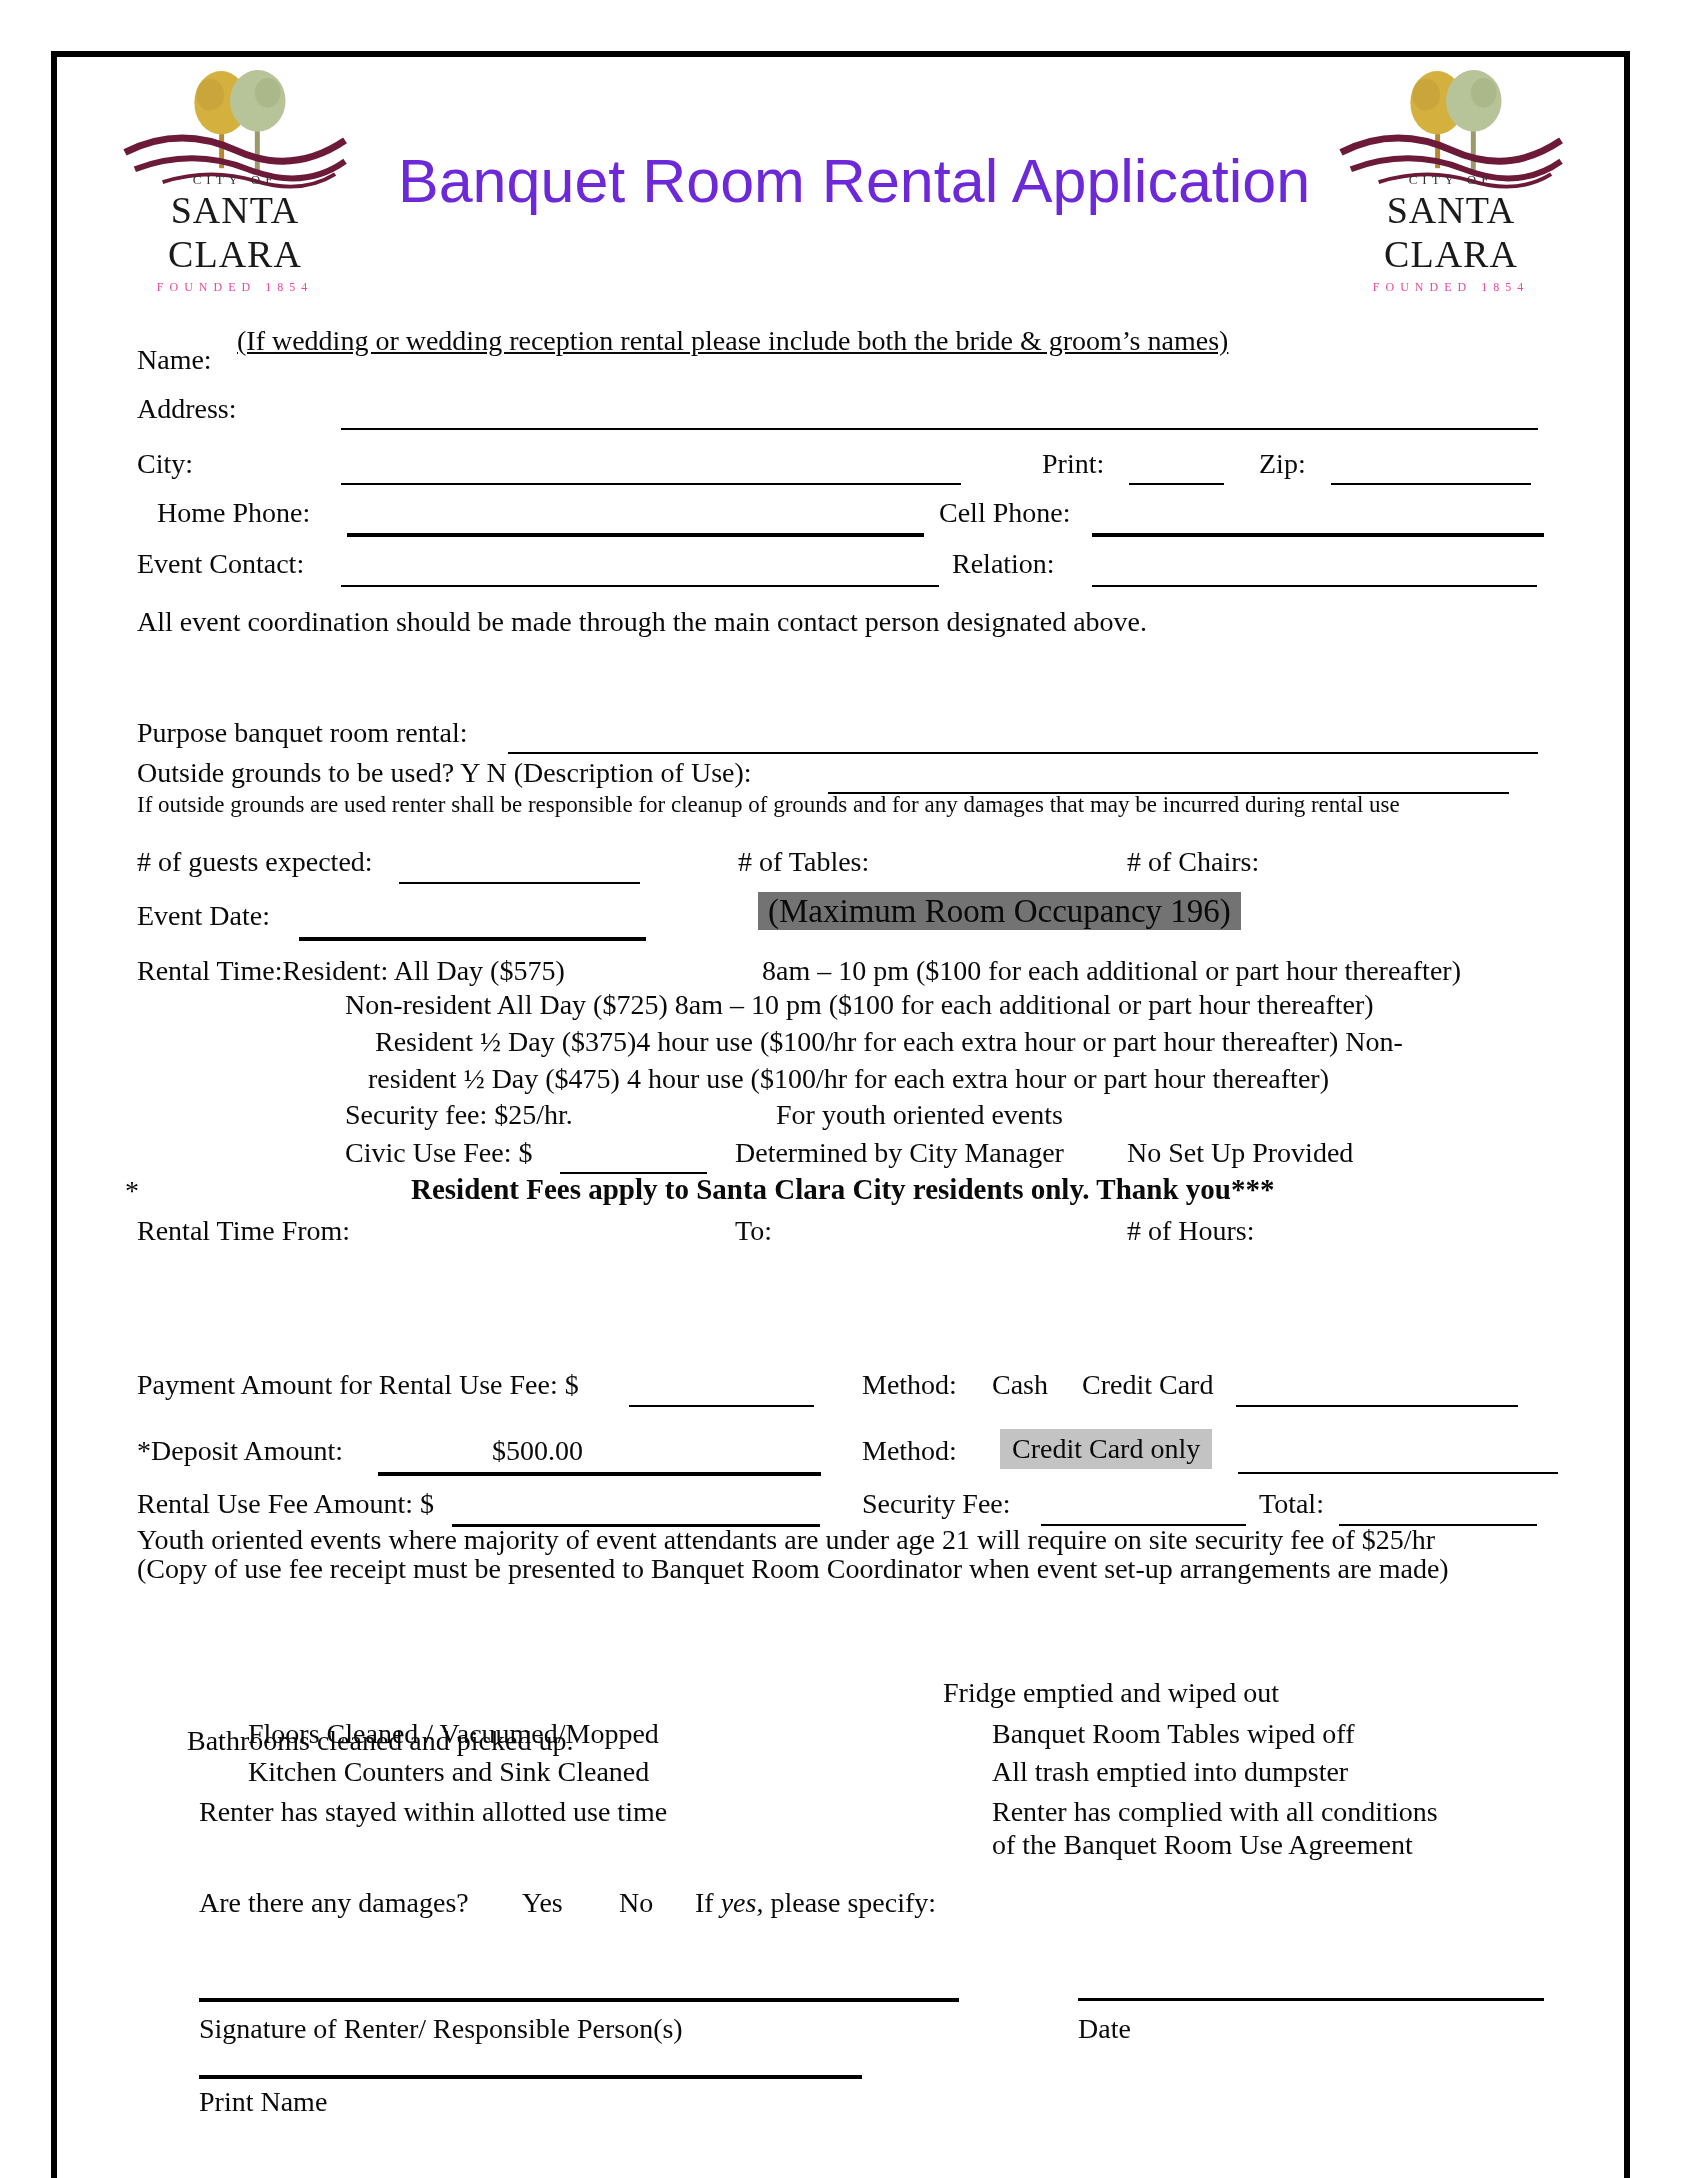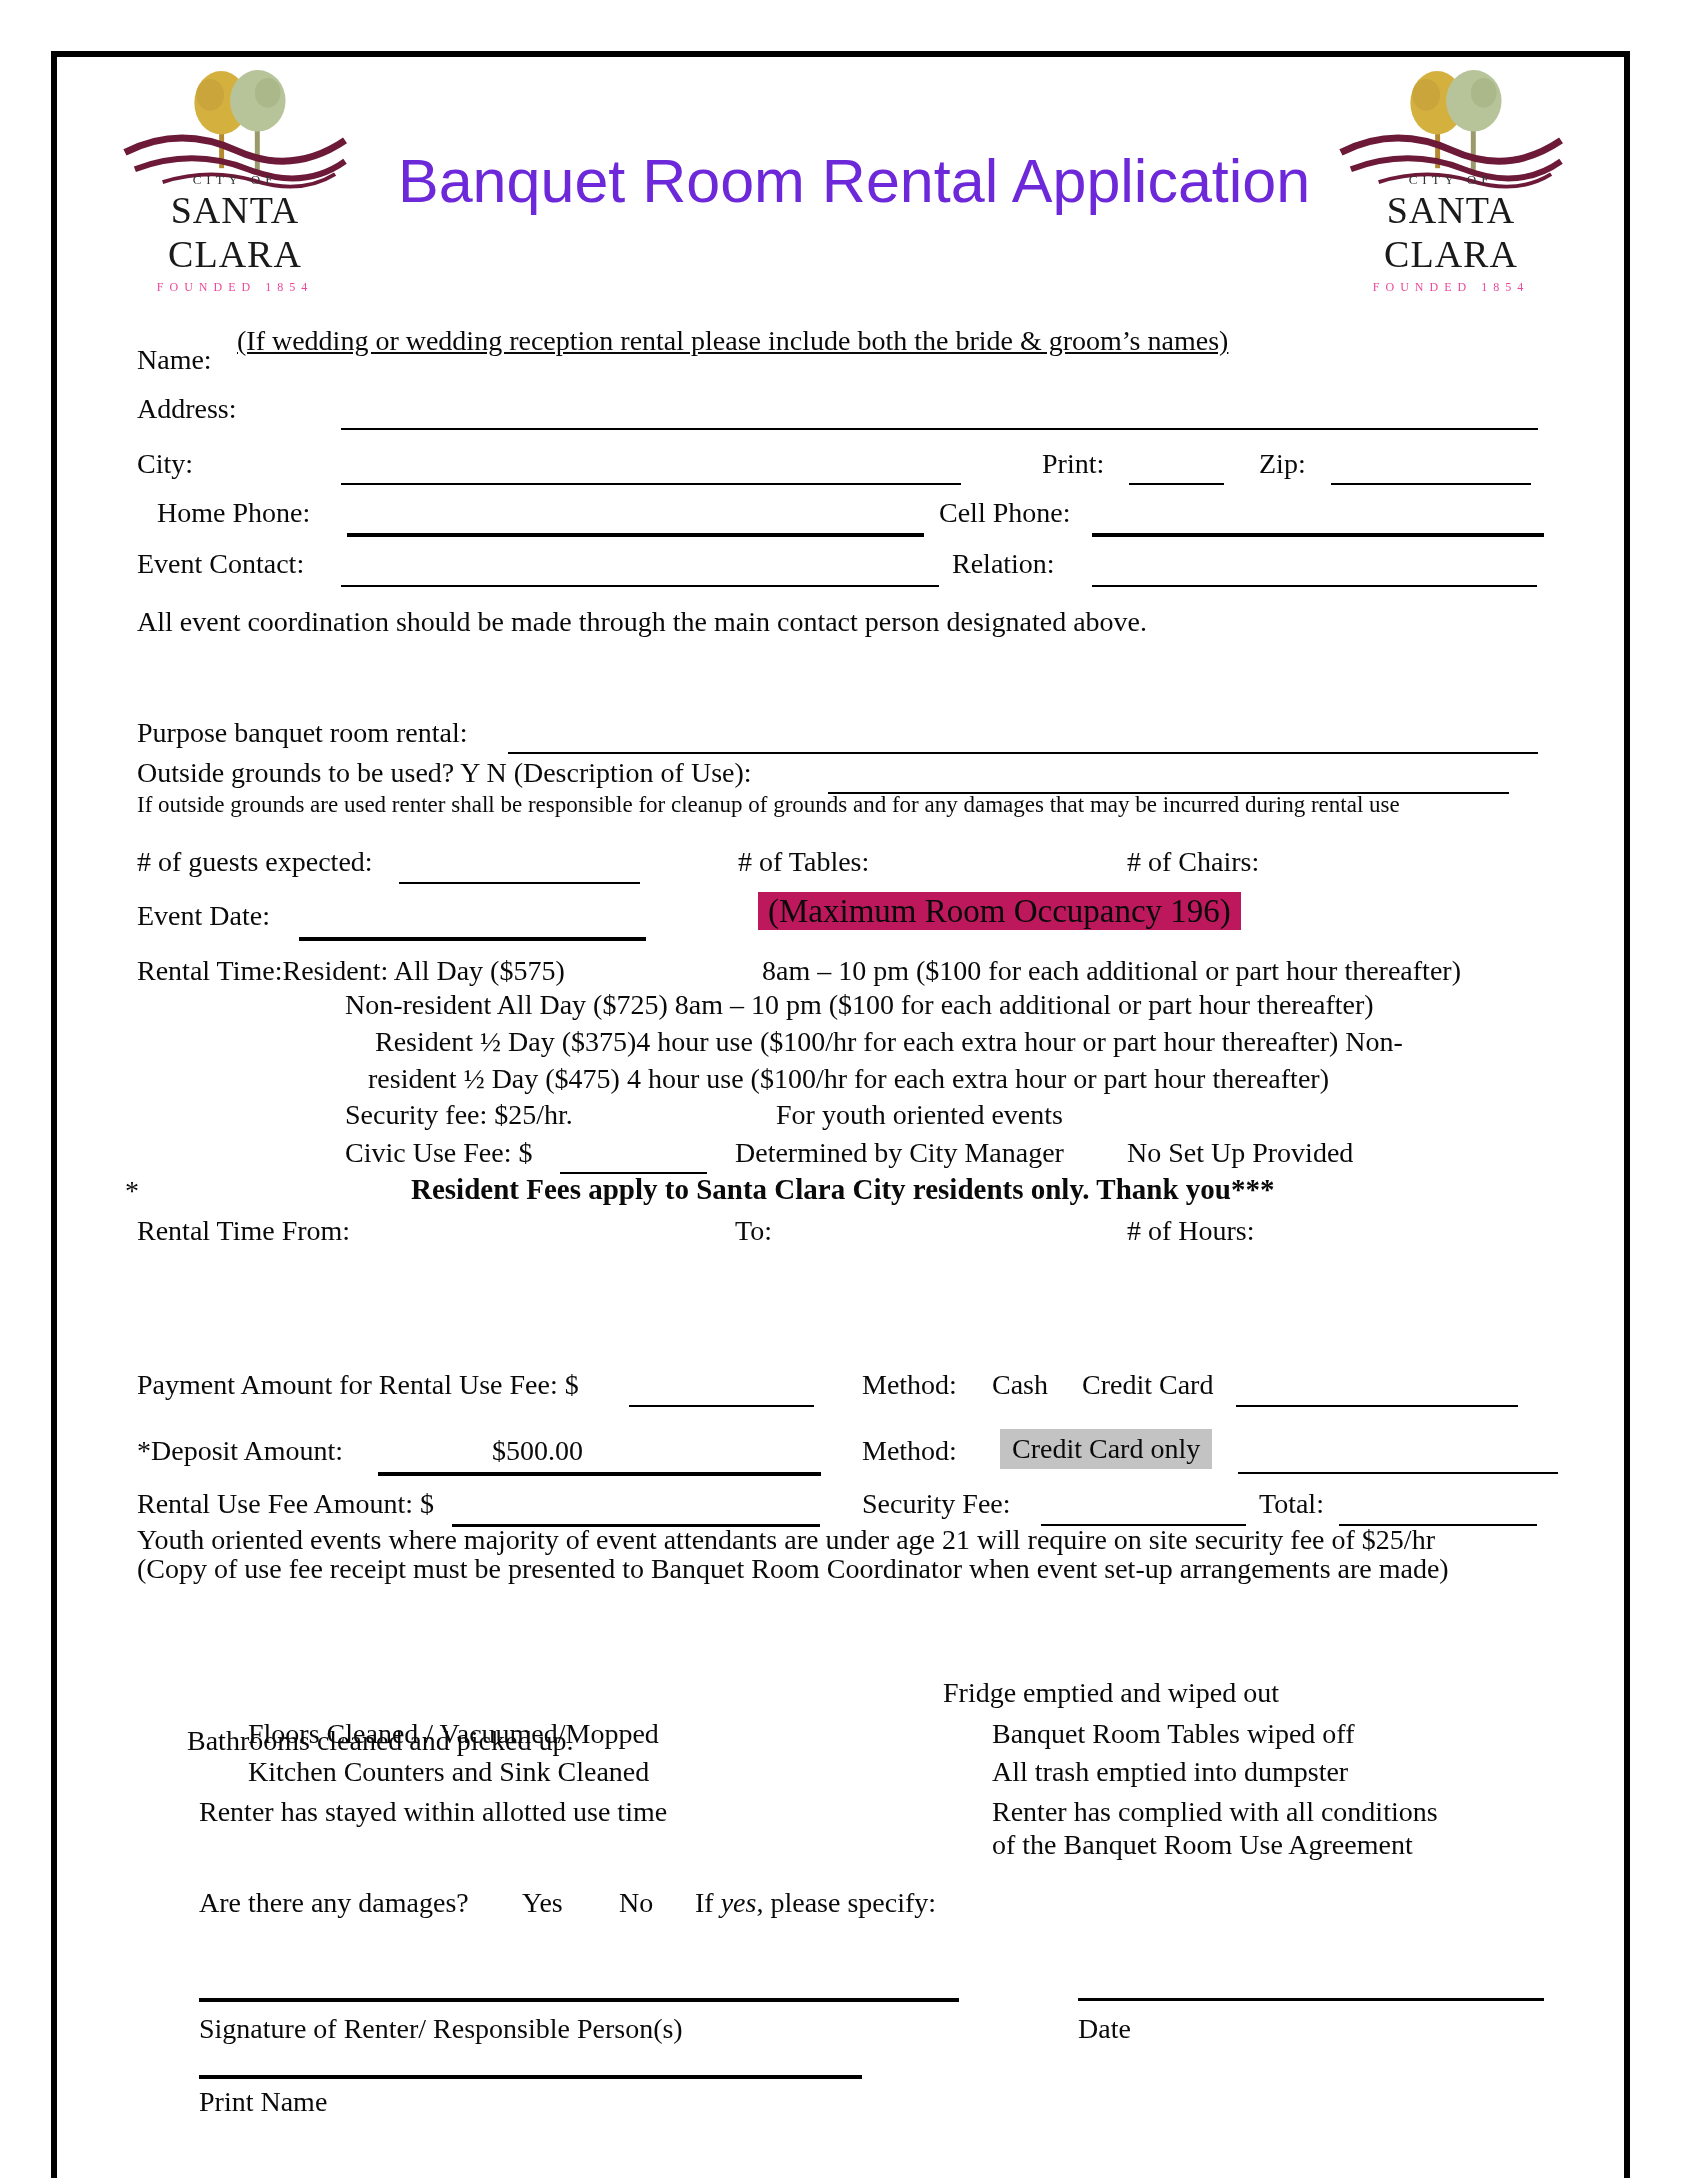--- a/index.html
+++ b/index.html
@@ -12,21 +12,21 @@
     border:6px solid #000; border-bottom:none;
   }
   .t { position:absolute; white-space:nowrap; font-size:28px; line-height:34px; color:#0a0a0a; }
   .small { font-size:23px; line-height:28px; }
   .i  { font-style:italic; }
   .big { font-size:33px; }
   .boldnote { font-size:29px; font-weight:bold; }
   .ln { position:absolute; background:#000; height:2px; }
   .ln.thick { height:4px; }
   .ln.med { height:3px; }
-  .hl-y { background:#be185d; padding:2px 10px; }
+  .hl-y { background:#737373; padding:2px 10px; }
   .hl-g { background:#c3c3c3; padding:3px 12px; }
   .title {
     position:absolute; font-family:"Liberation Sans", sans-serif;
     font-size:61px; line-height:65px; color:#6d28d9; white-space:nowrap;
   }
   .logo { position:absolute; width:248px; text-align:center; }
   .logo svg { display:block; margin:0 auto; }
   .logo .cityof  { font-family:"Liberation Serif", serif; font-size:13px; letter-spacing:5px; color:#333; margin-top:-26px; }
   .logo .scname  { font-family:"Liberation Serif", serif; font-size:38px; letter-spacing:1px; color:#1a1a1a; margin-top:0px; }
   .logo .founded { font-family:"Liberation Serif", serif; font-size:12px; letter-spacing:6px; color:#ec4899; margin-top:4px; }

